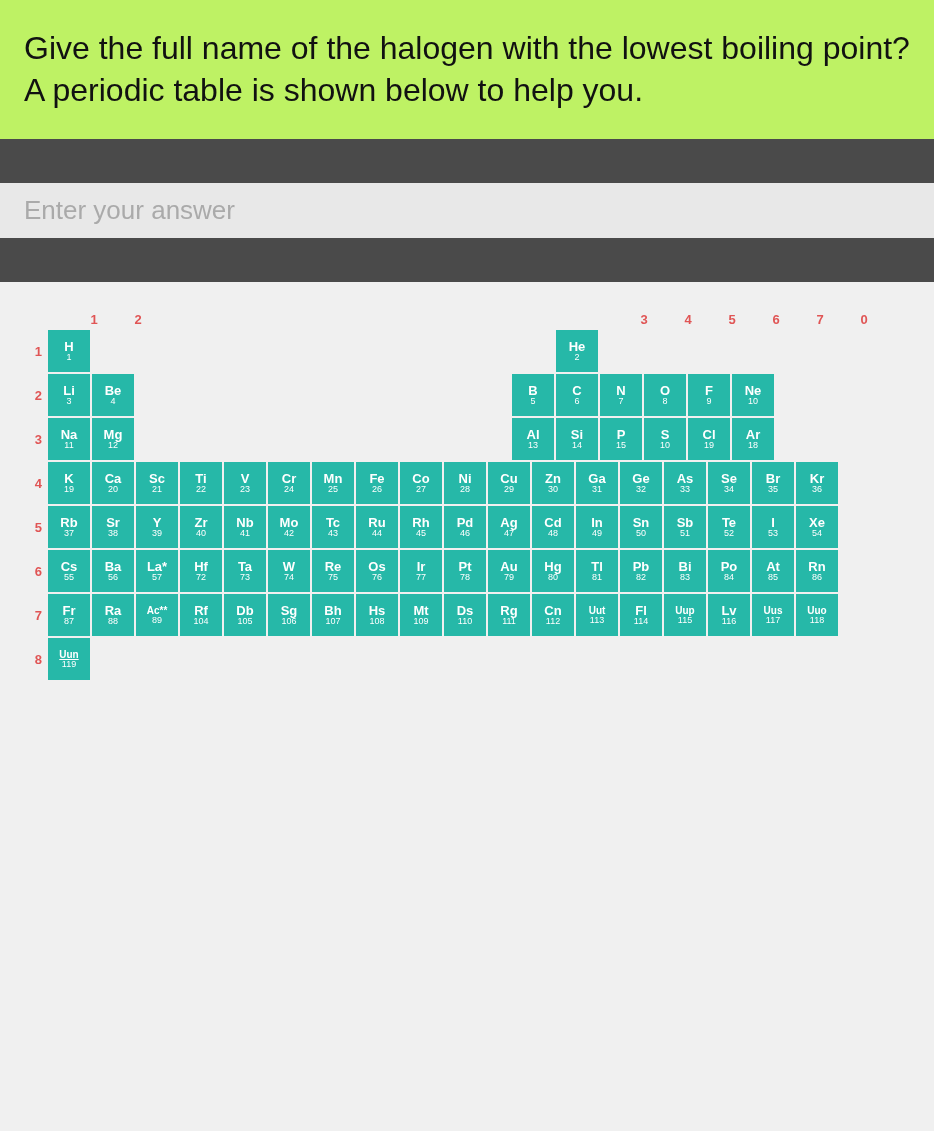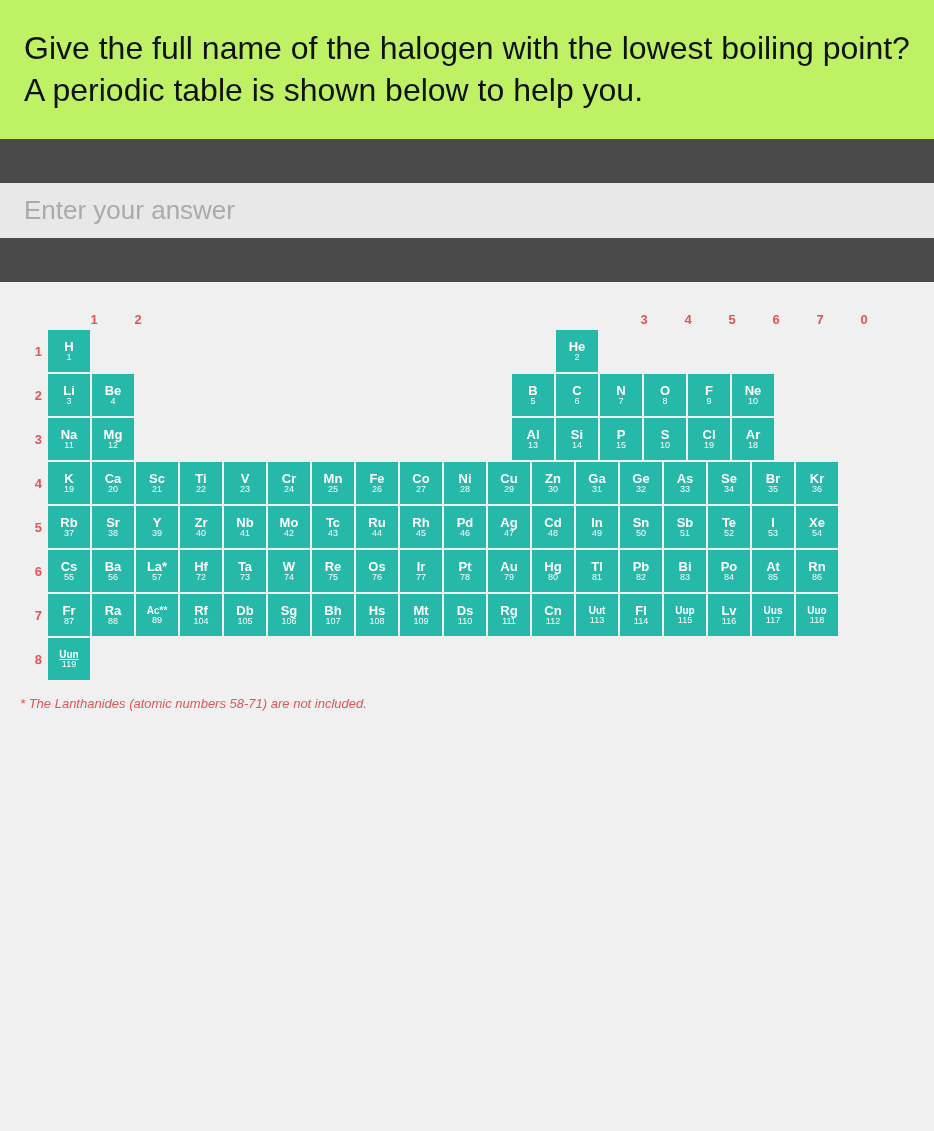--- a/index.html
+++ b/index.html
@@ -562,15 +562,14 @@
       <div class="period-row">
         <div class="period-label">8</div>
         <div class="element">
             <span class="sym" style="font-size:10px;text-decoration:underline;">Uun</span>
             <span class="num">119</span>
           </div>
       </div>
 
     </div>
 
-    <p class="footnote">* The Lanthanides (atomic numbers 58-71) are not included.</p>
   </div>
 </div>
 
 </body></html>

